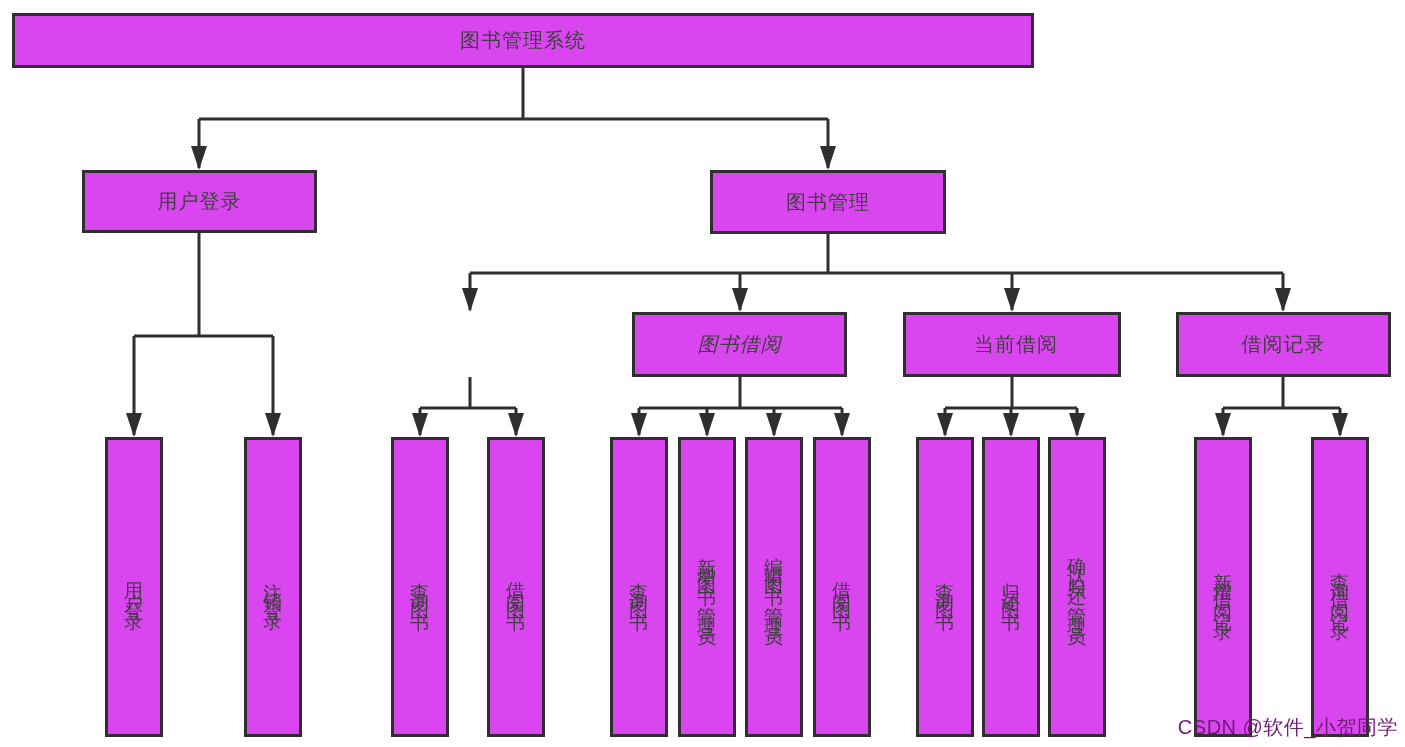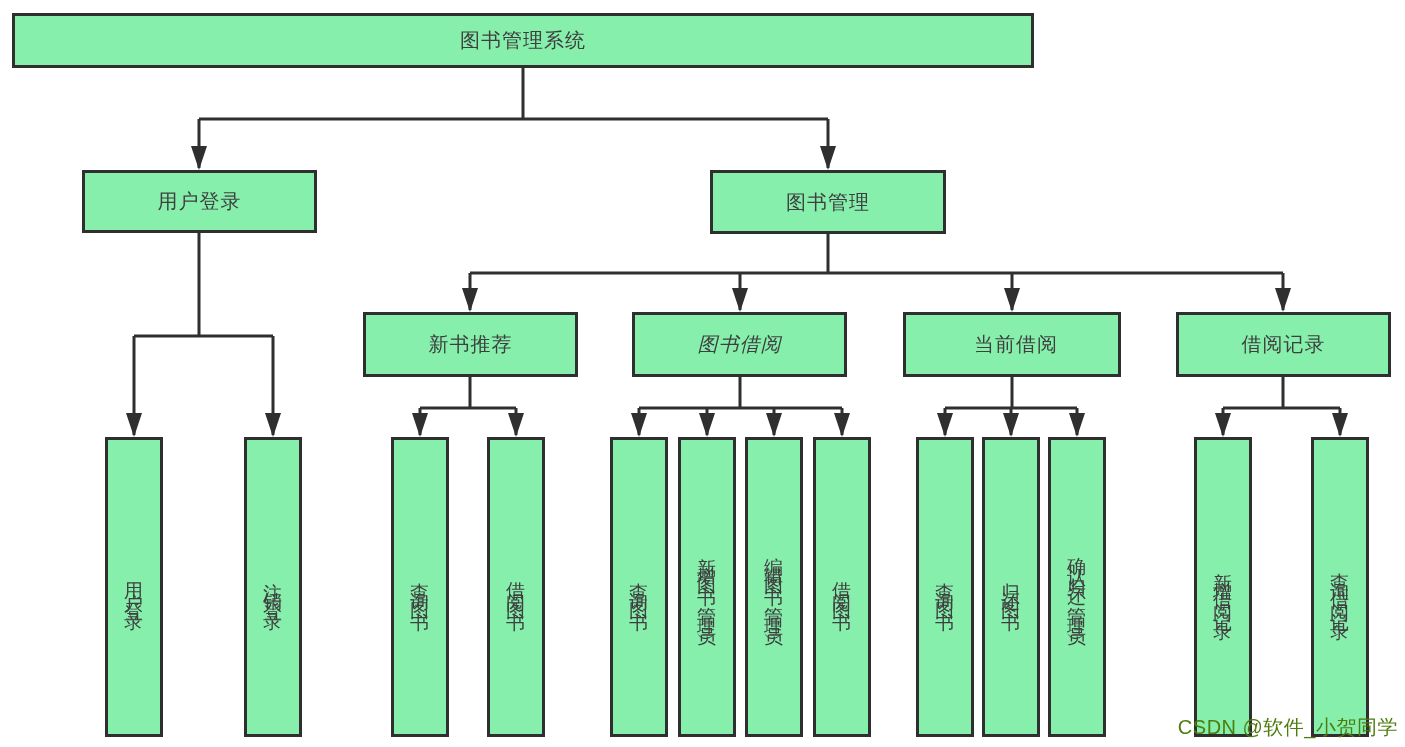--- a/index.html
+++ b/index.html
@@ -17,21 +17,21 @@
   }
   .connectors {
     position: absolute;
     left: 0;
     top: 0;
     z-index: 1;
   }
   .node {
     position: absolute;
     box-sizing: border-box;
-    background: #86efac;
+    background: #d946ef;
     border: 3px solid #2f2f2f;
     color: #3f3f3f;
     display: flex;
     align-items: center;
     justify-content: center;
     z-index: 2;
   }
   .hbox {
     font-size: 20px;
     letter-spacing: 1px;
@@ -42,21 +42,21 @@
     font-size: 19px;
     letter-spacing: 10px;
     line-height: 1;
     text-align: center;
   }
   .watermark {
     position: absolute;
     right: 7px;
     bottom: 6px;
     font-size: 20px;
-    color: #4d7c0f;
+    color: #701a75;
     letter-spacing: 0.5px;
     z-index: 5;
     white-space: nowrap;
   }
 </style>
 </head>
 <body>
 
 <div class="canvas">
 
@@ -105,21 +105,20 @@
       <polygon points="1215,413 1231,413 1223,437"></polygon>
       <polygon points="1332,413 1348,413 1340,437"></polygon>
     </g>
   </svg>
 
   <div class="node hbox" style="left:12px; top:13px; width:1022px; height:55px;">图书管理系统</div>
 
   <div class="node hbox" style="left:82px; top:170px; width:235px; height:63px;">用户登录</div>
   <div class="node hbox" style="left:710px; top:170px; width:236px; height:64px;font-family:Liberation Serif, serif;">图书管理</div>
 
-  <div class="node hbox" style="left:363px; top:312px; width:215px; height:65px;">新书推荐</div>
   <div class="node hbox" style="left:632px; top:312px; width:215px; height:65px;font-style:italic;">图书借阅</div>
   <div class="node hbox" style="left:903px; top:312px; width:218px; height:65px;padding-left:8px;">当前借阅</div>
   <div class="node hbox" style="left:1176px; top:312px; width:215px; height:65px;">借阅记录</div>
 
   <div class="node vbox" style="left:105px; top:437px; width:58px; height:300px;">用户登录</div>
   <div class="node vbox" style="left:244px; top:437px; width:58px; height:300px;">注销登录</div>
 
   <div class="node vbox" style="left:391px; top:437px; width:58px; height:300px;">查询图书</div>
   <div class="node vbox" style="left:487px; top:437px; width:58px; height:300px;">借阅图书</div>
 

